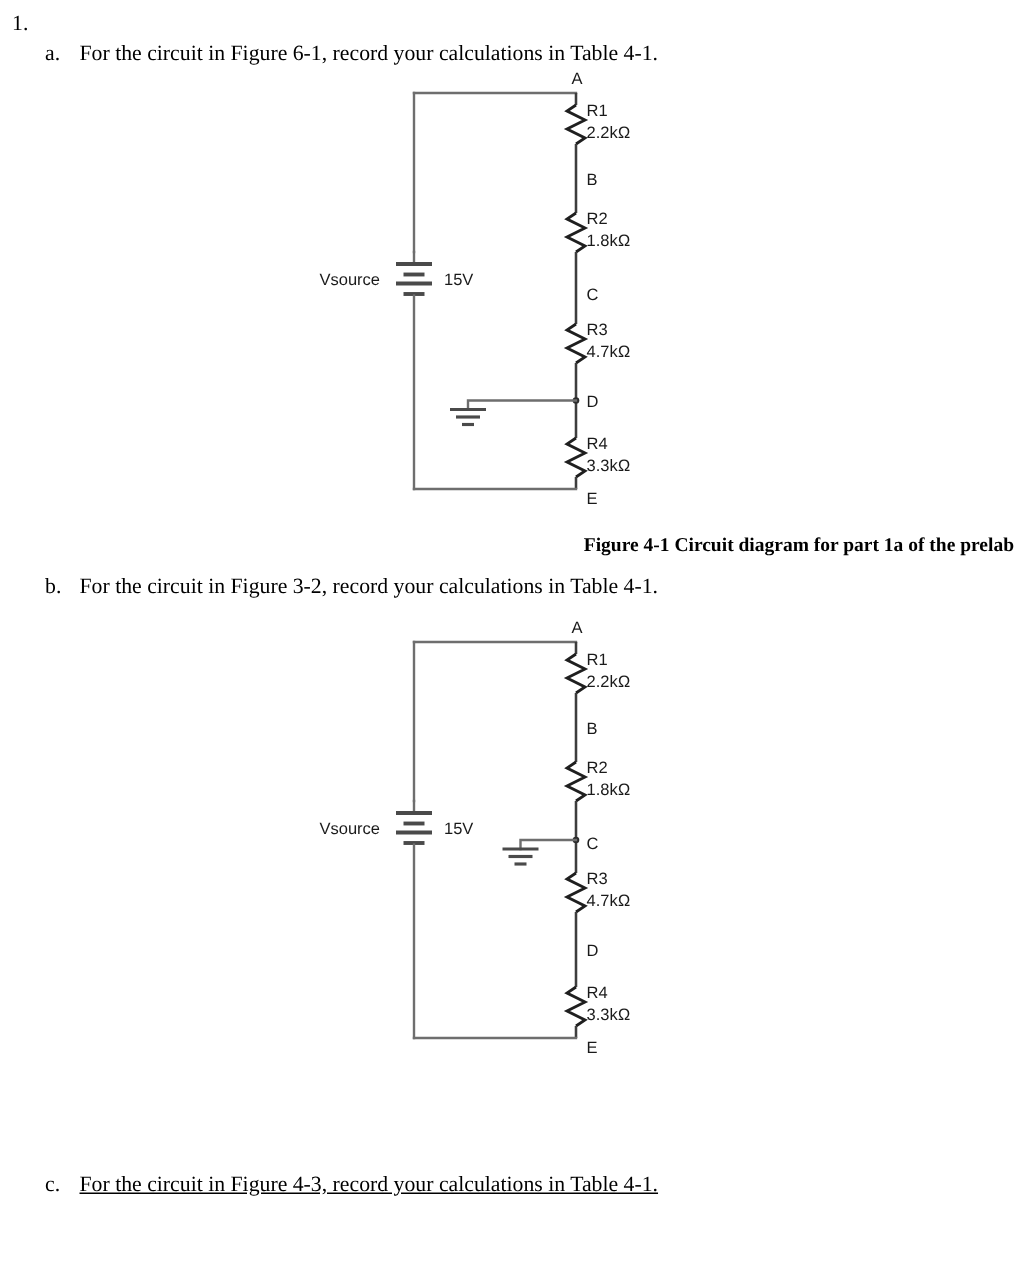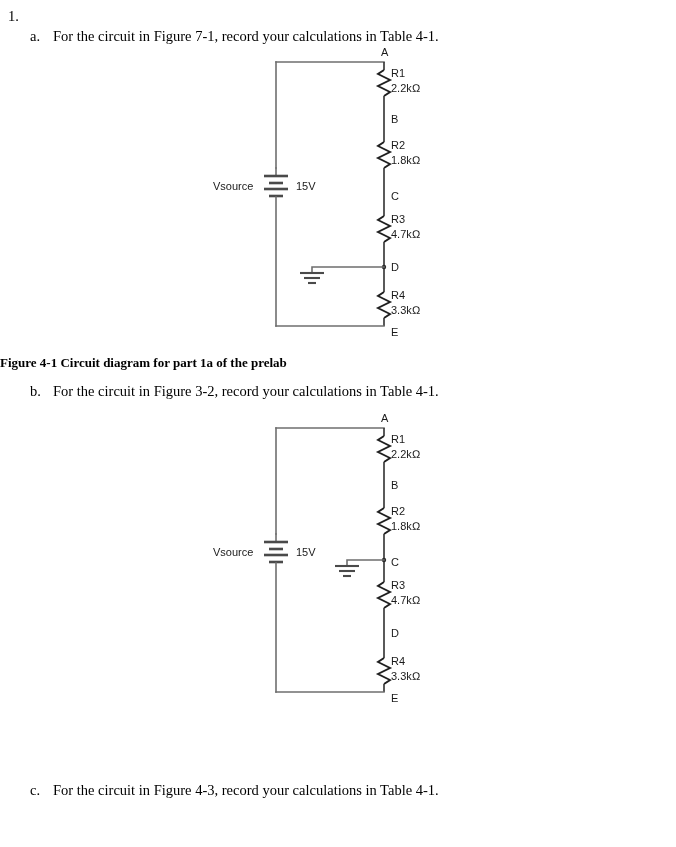--- a/index.html
+++ b/index.html
@@ -46,21 +46,21 @@
   .sub-text {
     position: absolute;
     font-family: "Liberation Serif", serif;
     font-size: 14.5px;
     white-space: nowrap;
   }
   .caption {
     position: absolute;
     width: 676px;
     left: 0;
-    text-align: left;
+    text-align: right;
     font-family: "Liberation Serif", serif;
     font-size: 13px;
     font-weight: bold;
     white-space: nowrap;
   }
 
   
   .figure {
     position: absolute;
     left: 0;
@@ -107,21 +107,21 @@
   }
 </style>
 </head>
 <body>
 
 <div class="page">
 
   <span class="q-num" style="left:8px; top:8px;">1.</span>
 
   <span class="sub-marker" style="left:30px; top:28px;">a.</span>
-  <span class="sub-text" style="left:53px; top:28px;">For the circuit in Figure 7-1, record your calculations in Table 4-1.</span>
+  <span class="sub-text" style="left:53px; top:28px;">For the circuit in Figure 6-1, record your calculations in Table 4-1.</span>
 
   <div class="figure" style="top:44px;">
     <svg width="676" height="300" viewBox="0 0 676 300" xmlns="http://www.w3.org/2000/svg">
 
       <text class="ckt-label" x="381" y="12">A</text>
 
       <path class="ckt-wire" d="M276,18 L384,18"></path>
 
       <path class="ckt-wire" d="M276,18 L276,124"></path>
 
@@ -231,15 +231,15 @@
       <text class="ckt-label" x="391" y="255">R4</text>
       <text class="ckt-label" x="391" y="270">3.3kΩ</text>
 
       <path class="ckt-wire" d="M384,282 L276,282"></path>
       <text class="ckt-label" x="391" y="292">E</text>
     </svg>
   </div>
 
 
   <span class="sub-marker" style="left:30px; top:782px;">c.</span>
-  <span class="sub-text" style="left:53px; top:782px;">For the circuit in Figure 4-3, record your calculations in Table 4-1.</span>
+  <span class="sub-text" style="left:53px; top:782px;text-decoration:underline;">For the circuit in Figure 4-3, record your calculations in Table 4-1.</span>
 
 </div>
 
 </body></html>

